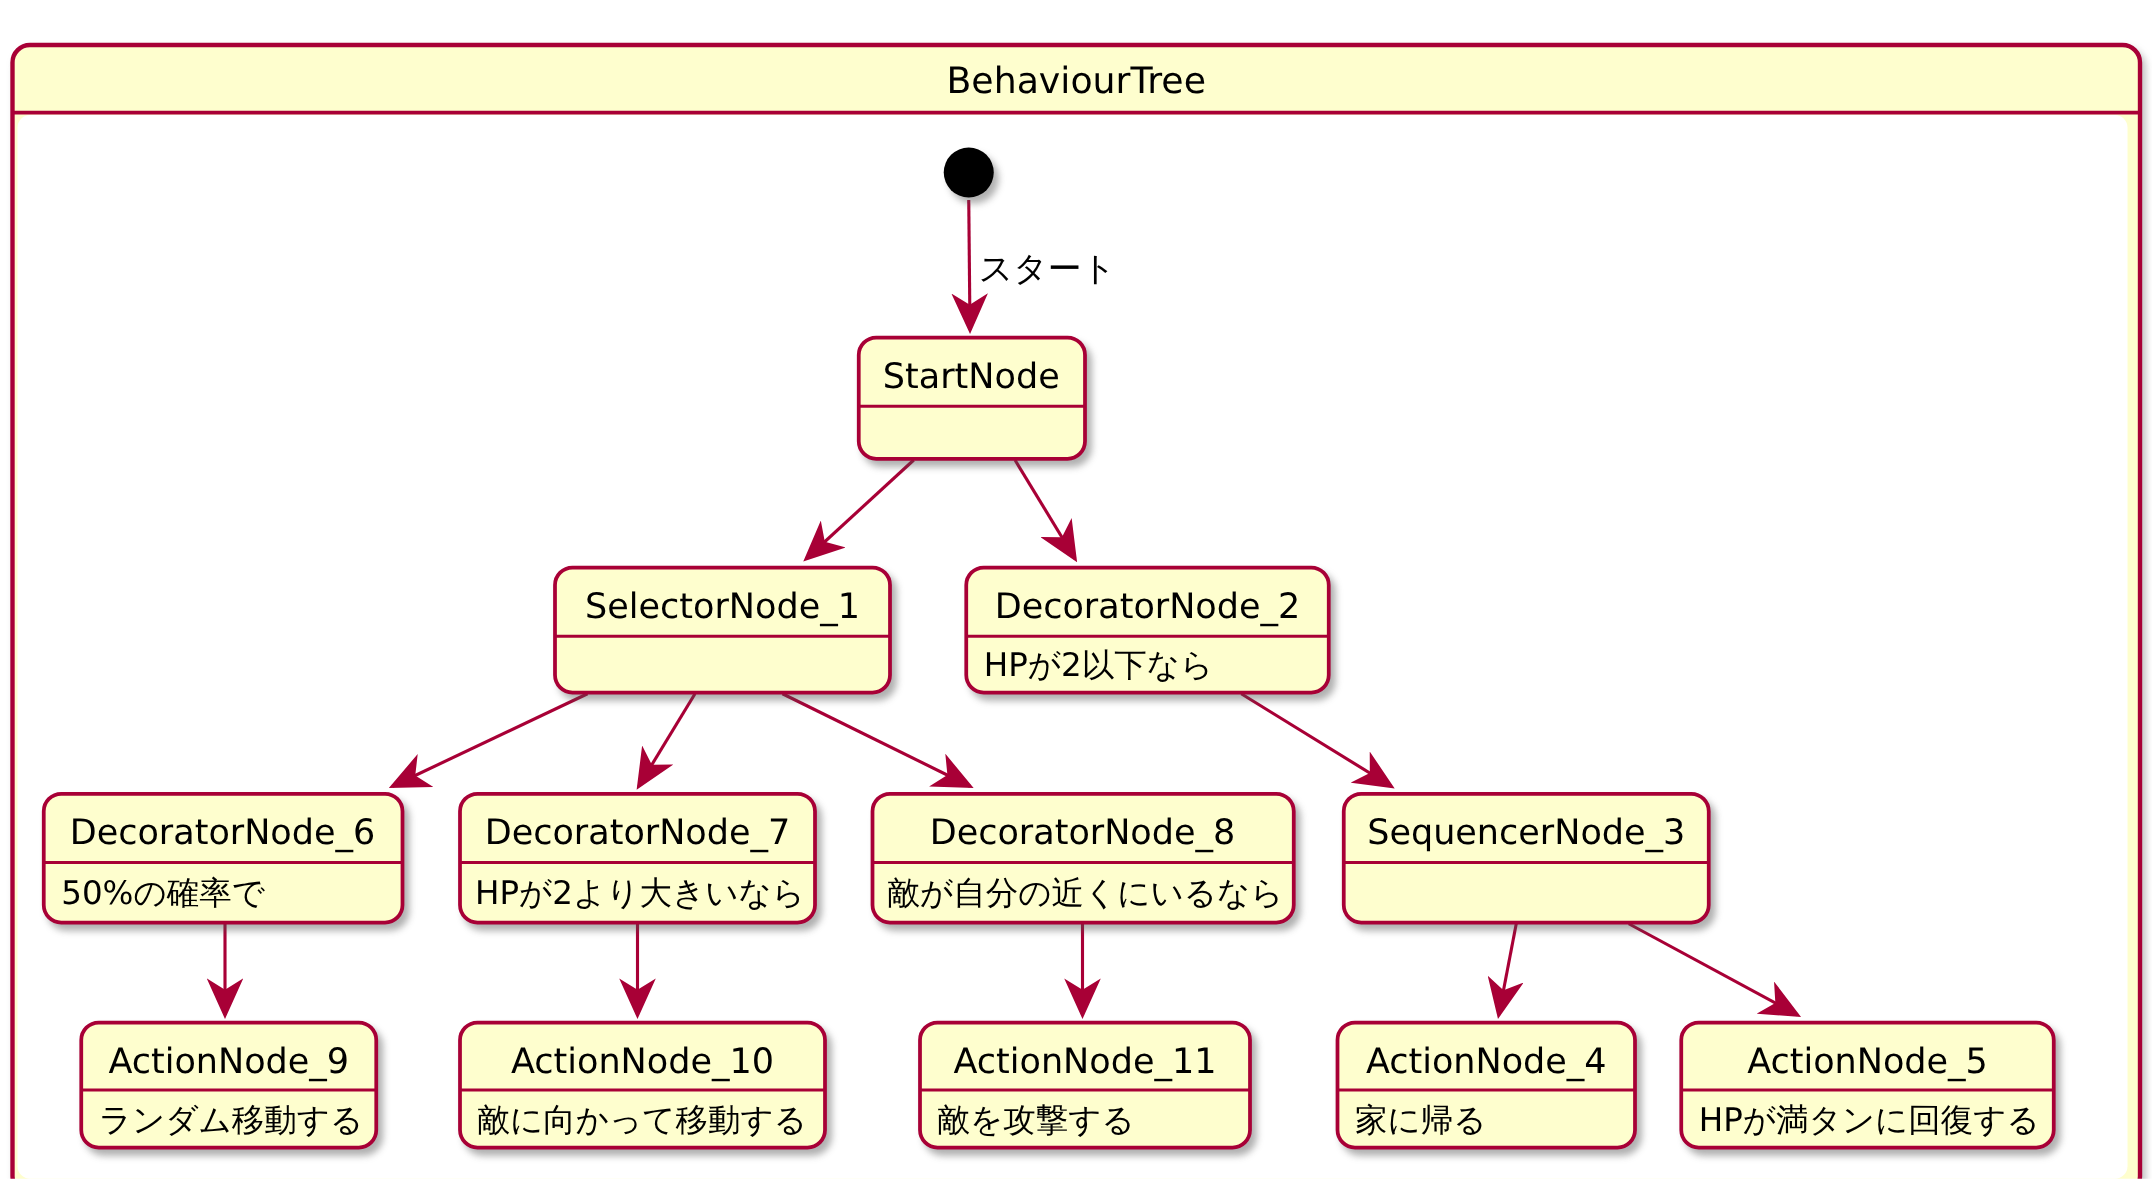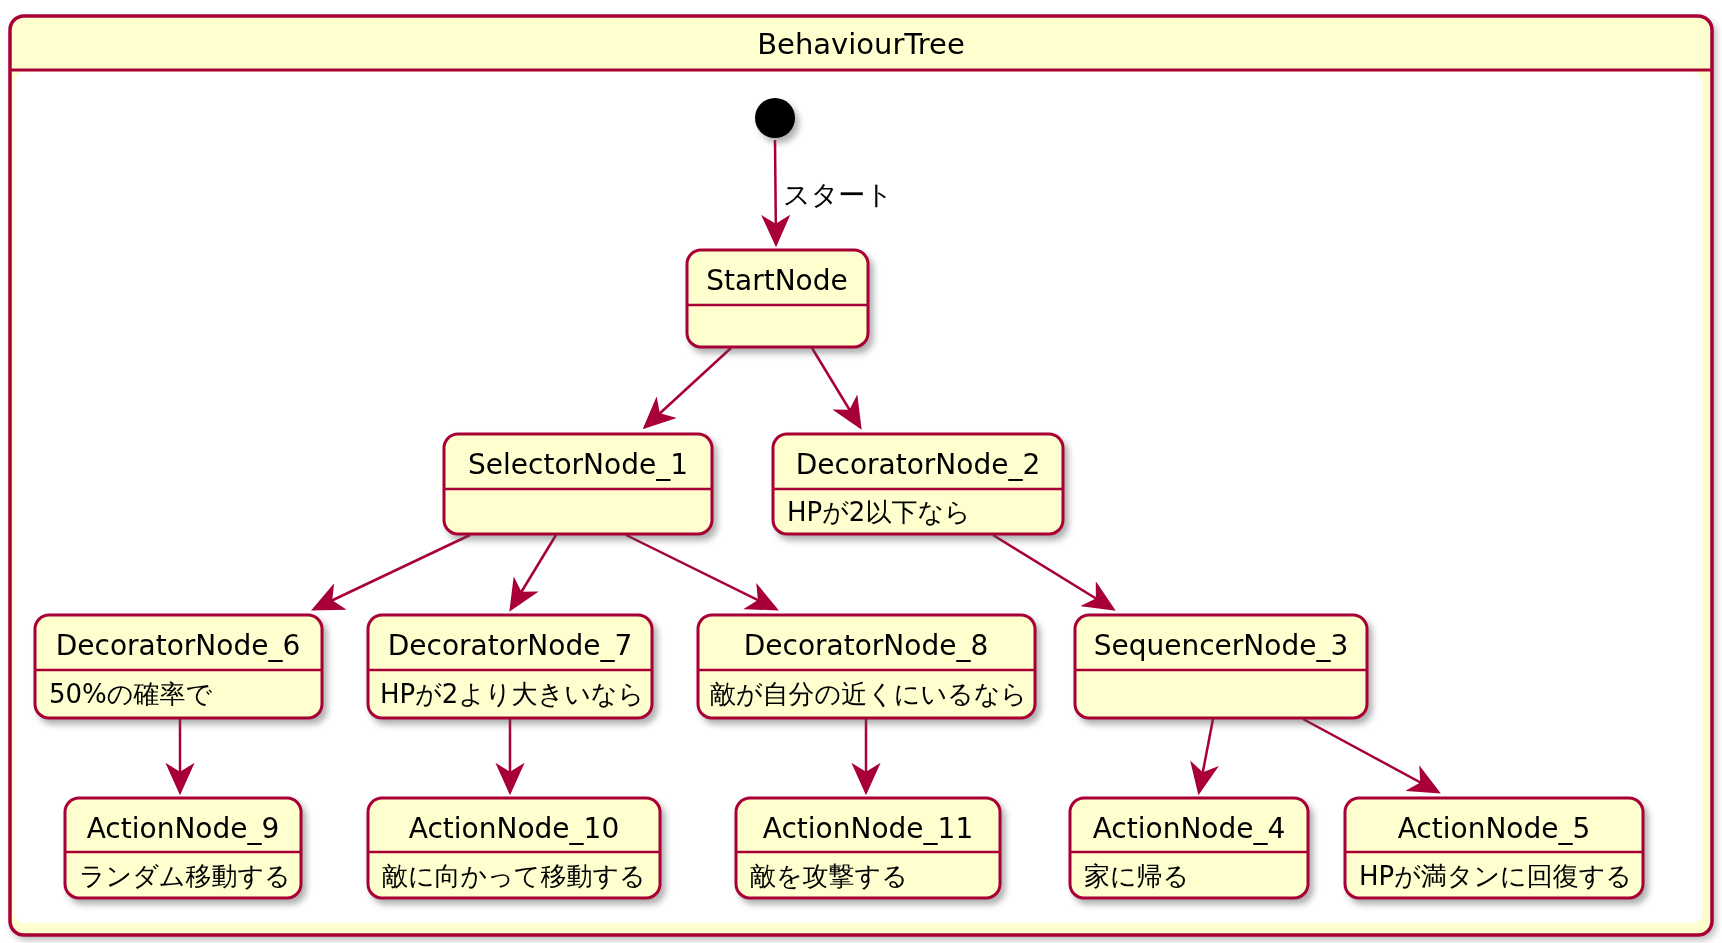--- a/index.html
+++ b/index.html
@@ -8,20 +8,21 @@
     background: #ffffff;
     width: 1722px;
     height: 943px;
     overflow: hidden;
     font-family: "DejaVu Sans", "Liberation Sans", sans-serif;
   }
   #stage {
     position: relative;
     width: 1722px;
     height: 685px;
+    margin-top: 20px;
   }
   svg { display: block; }
   text {
     font-family: "DejaVu Sans", "Liberation Sans", sans-serif;
     fill: #000000;
   }
   .frame-title   { font-size: 29px; }
   .node-title    { font-size: 28px; }
   .node-body     { font-size: 26px; }
   .edge-label    { font-size: 27px; }

